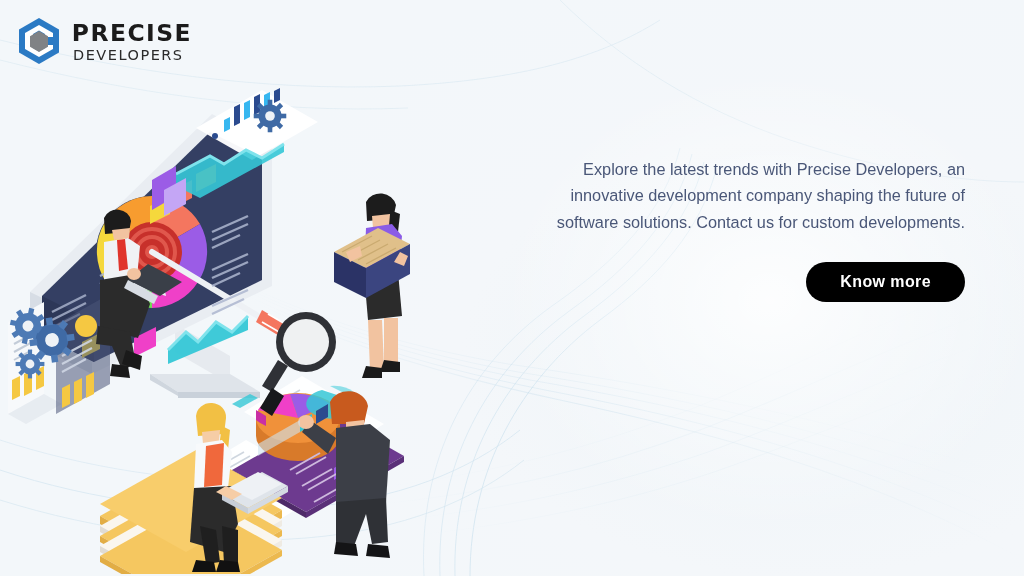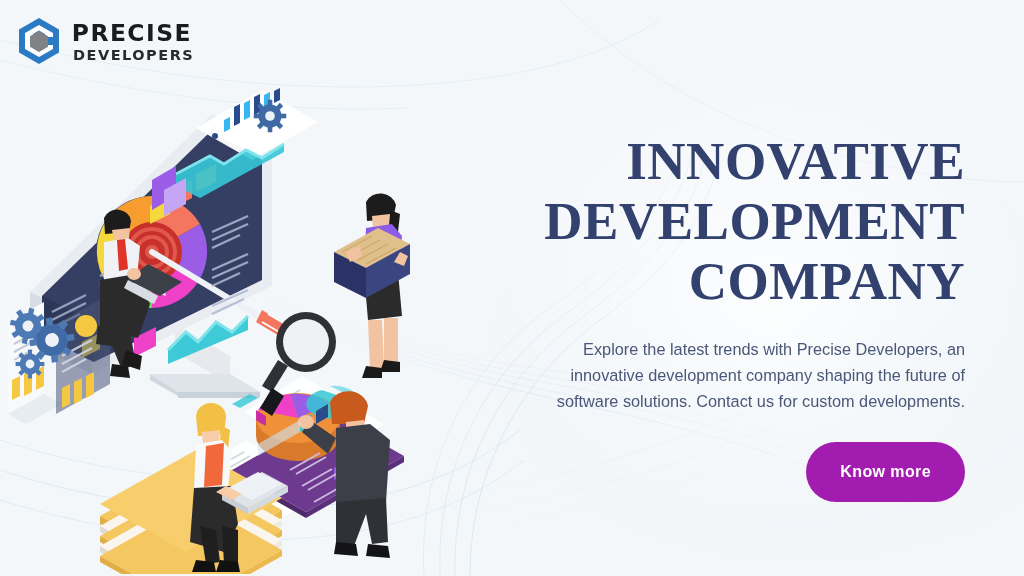--- a/index.html
+++ b/index.html
@@ -24,21 +24,21 @@
   .logo { position:absolute; left:14px; top:16px; display:flex; align-items:center; gap:9px; }
   .logo-mark { width:50px; height:50px; }
   .logo-type { display:flex; flex-direction:column; line-height:1; padding-top:2px; }
   .logo-main {
     font-family:"DejaVu Sans", sans-serif;
     font-size:23px; font-weight:700; letter-spacing:1.4px; color:#1b1b1b;
     transform:scaleX(1.02);
   }
   .logo-sub {
     font-family:"DejaVu Sans", sans-serif;
-    font-size:14.5px; font-weight:700; letter-spacing:1.5px; color:#2a2a2a;
+    font-size:14.5px; font-weight:400; letter-spacing:1.5px; color:#2a2a2a;
     margin-top:3px;
   }
 
   
   .copy {
     position:absolute; right:59px; top:132px; width:430px;
     text-align:right;
   }
   .headline {
     font-family:"Liberation Serif", "DejaVu Serif", serif;
@@ -52,25 +52,25 @@
   .subcopy {
     margin-top:24px;
     font-family:"Liberation Sans", sans-serif;
     font-size:16.3px;
     line-height:1.62;
     color:#4a5778;
   }
   .cta-wrap { margin-top:27px; display:flex; justify-content:flex-end; }
   .cta {
     display:inline-block;
-    background:#a21caf;
+    background:#000000;
     color:#ffffff;
     border:none;
     border-radius:999px;
-    padding:21px 34px;
+    padding:11px 34px;
     font-family:"Liberation Sans", sans-serif;
     font-size:16px;
     font-weight:700;
     letter-spacing:0.4px;
     cursor:pointer;
   }
 
   
   .illus { position:absolute; left:0; top:74px; width:500px; height:500px; }
 </style>
@@ -475,20 +475,19 @@
       <path d="M226 412 l16 8 l-10 6 l-16 -8 Z" fill="#f6cda6"></path>
     </g>
 
     <g>
       <path d="M258 370 L300 346 L300 358 L258 382 Z" fill="#cfe3ef" opacity=".6"></path>
       <path d="M232 330 L250 320 L258 324 L240 334 Z" fill="#35c7d6" opacity=".8"></path>
     </g>
   </svg>
 
   <div class="copy">
-    <h1 class="headline">Innovative Development Company</h1>
     <p class="subcopy">Explore the latest trends with Precise Developers, an innovative development company shaping the future of software solutions. Contact us for custom developments.</p>
     <div class="cta-wrap">
       <button class="cta">Know more</button>
     </div>
   </div>
 
 </div>
 
 </body></html>

